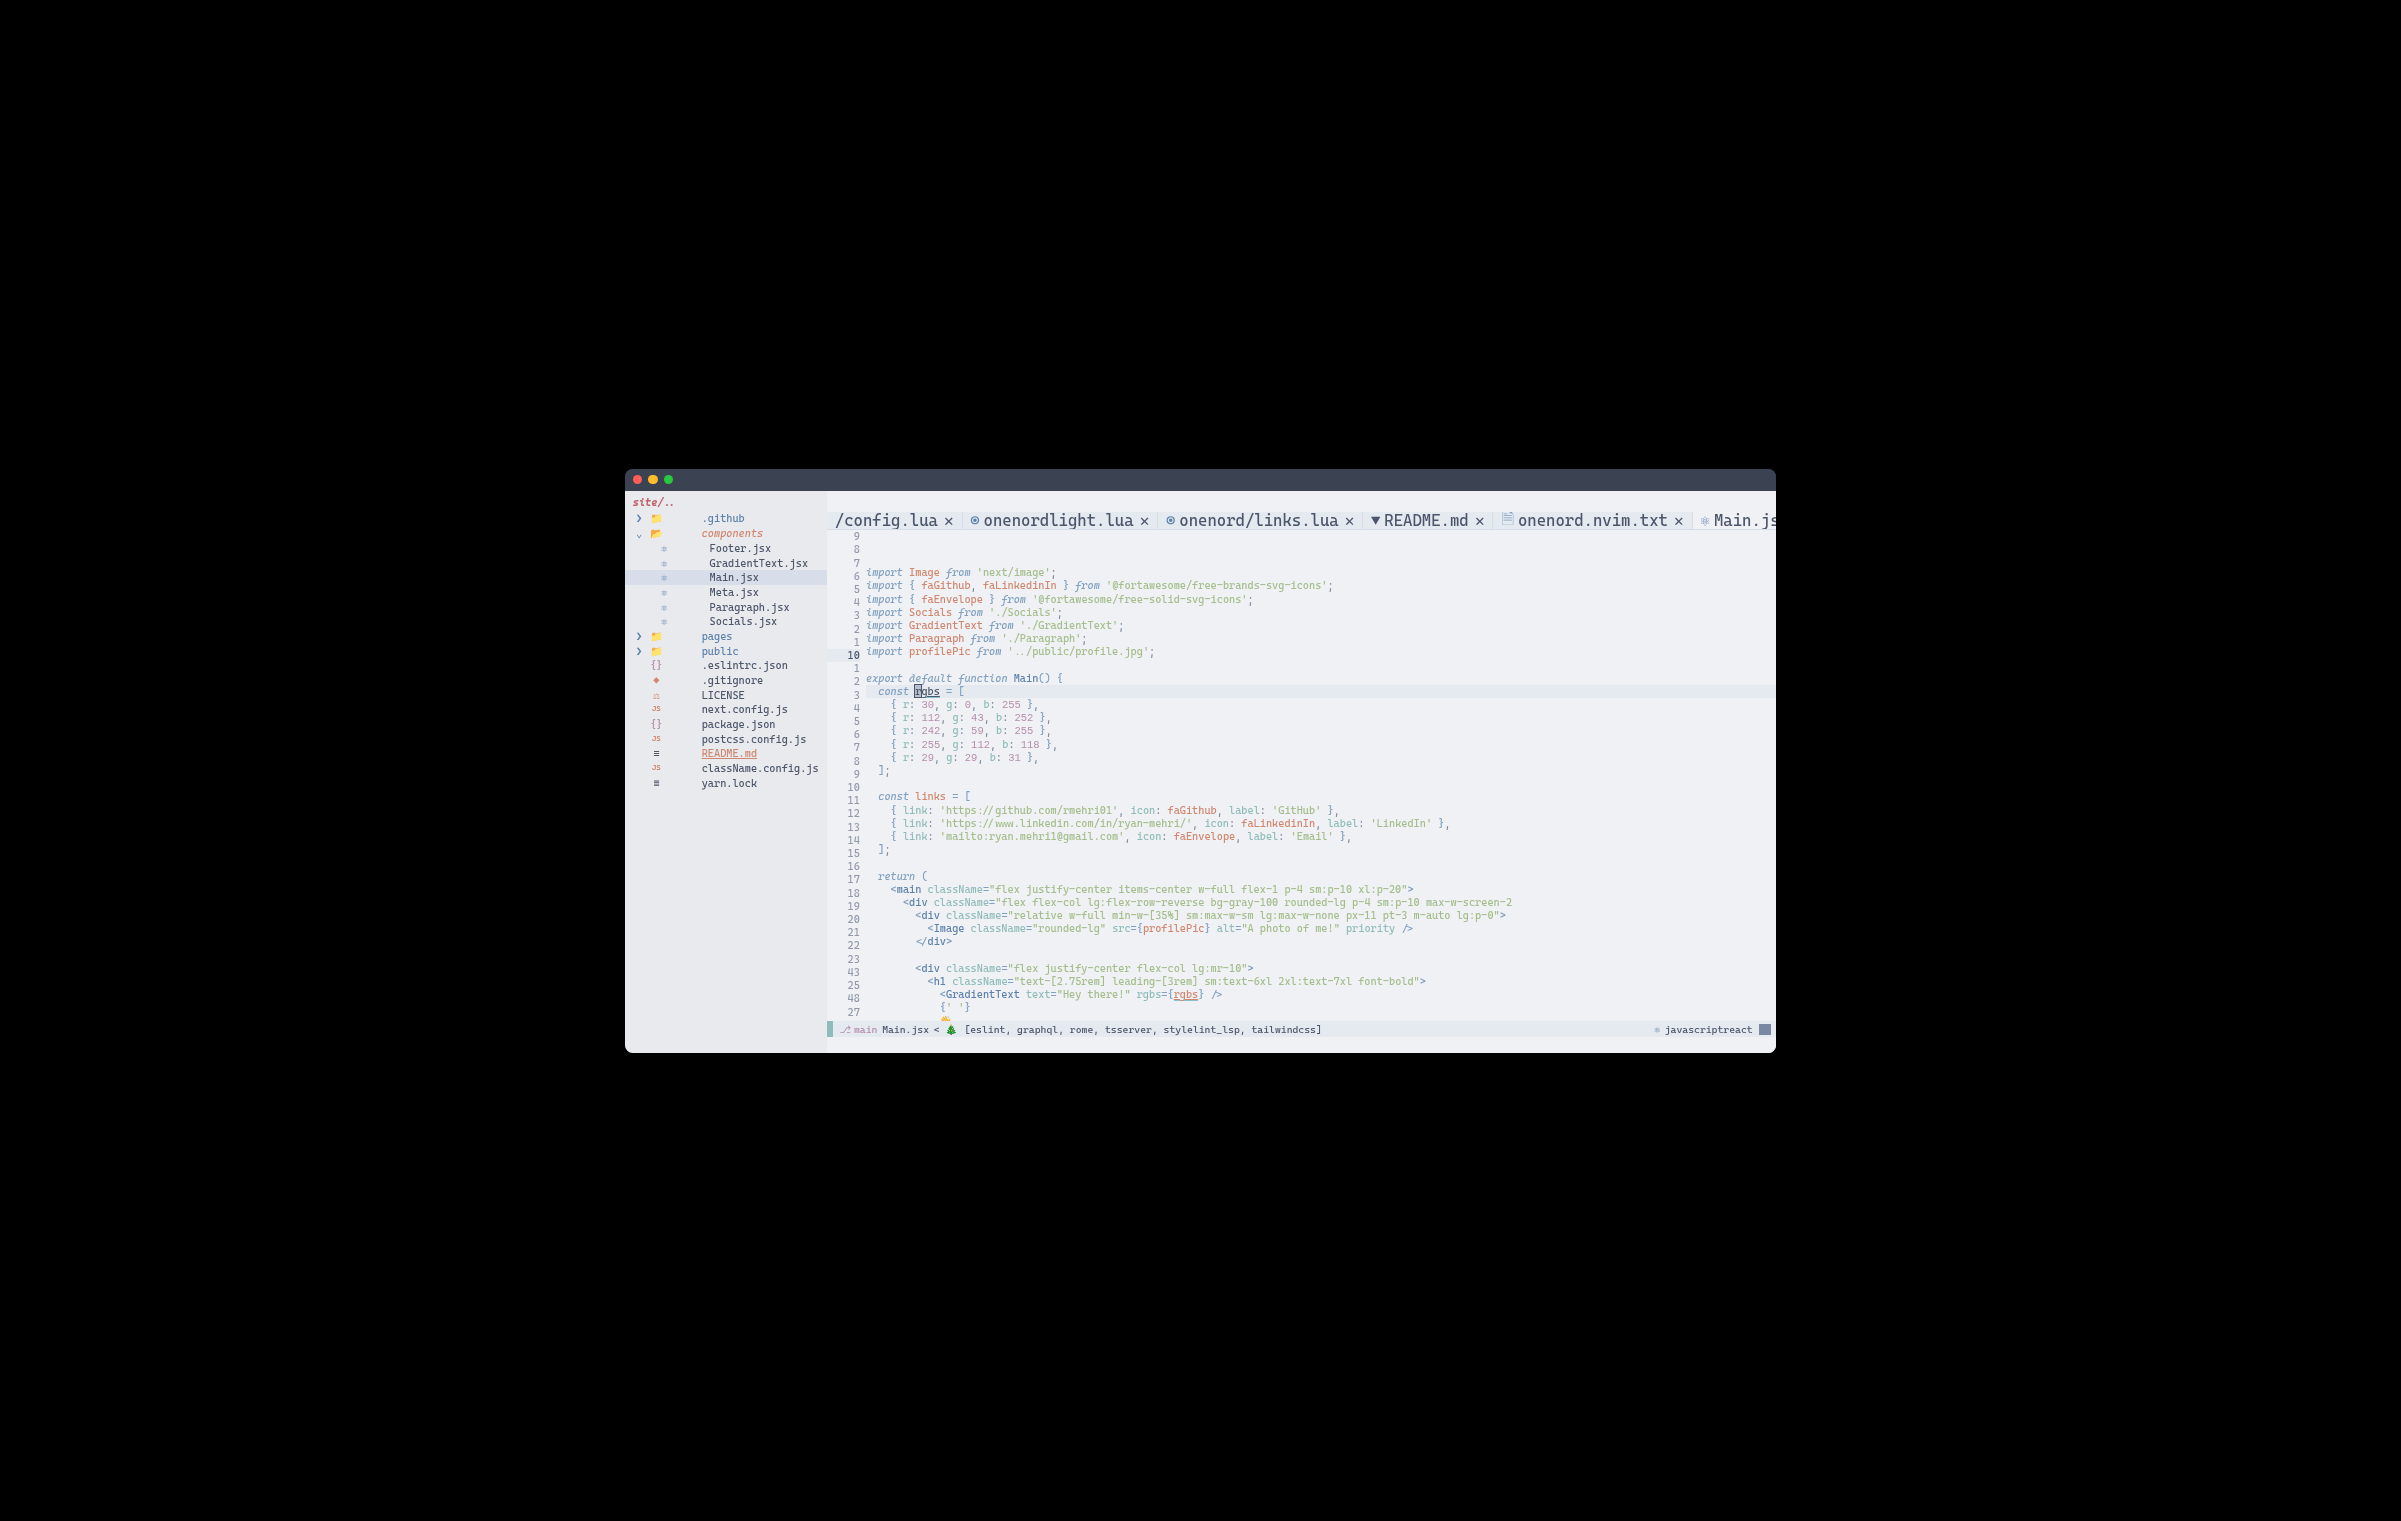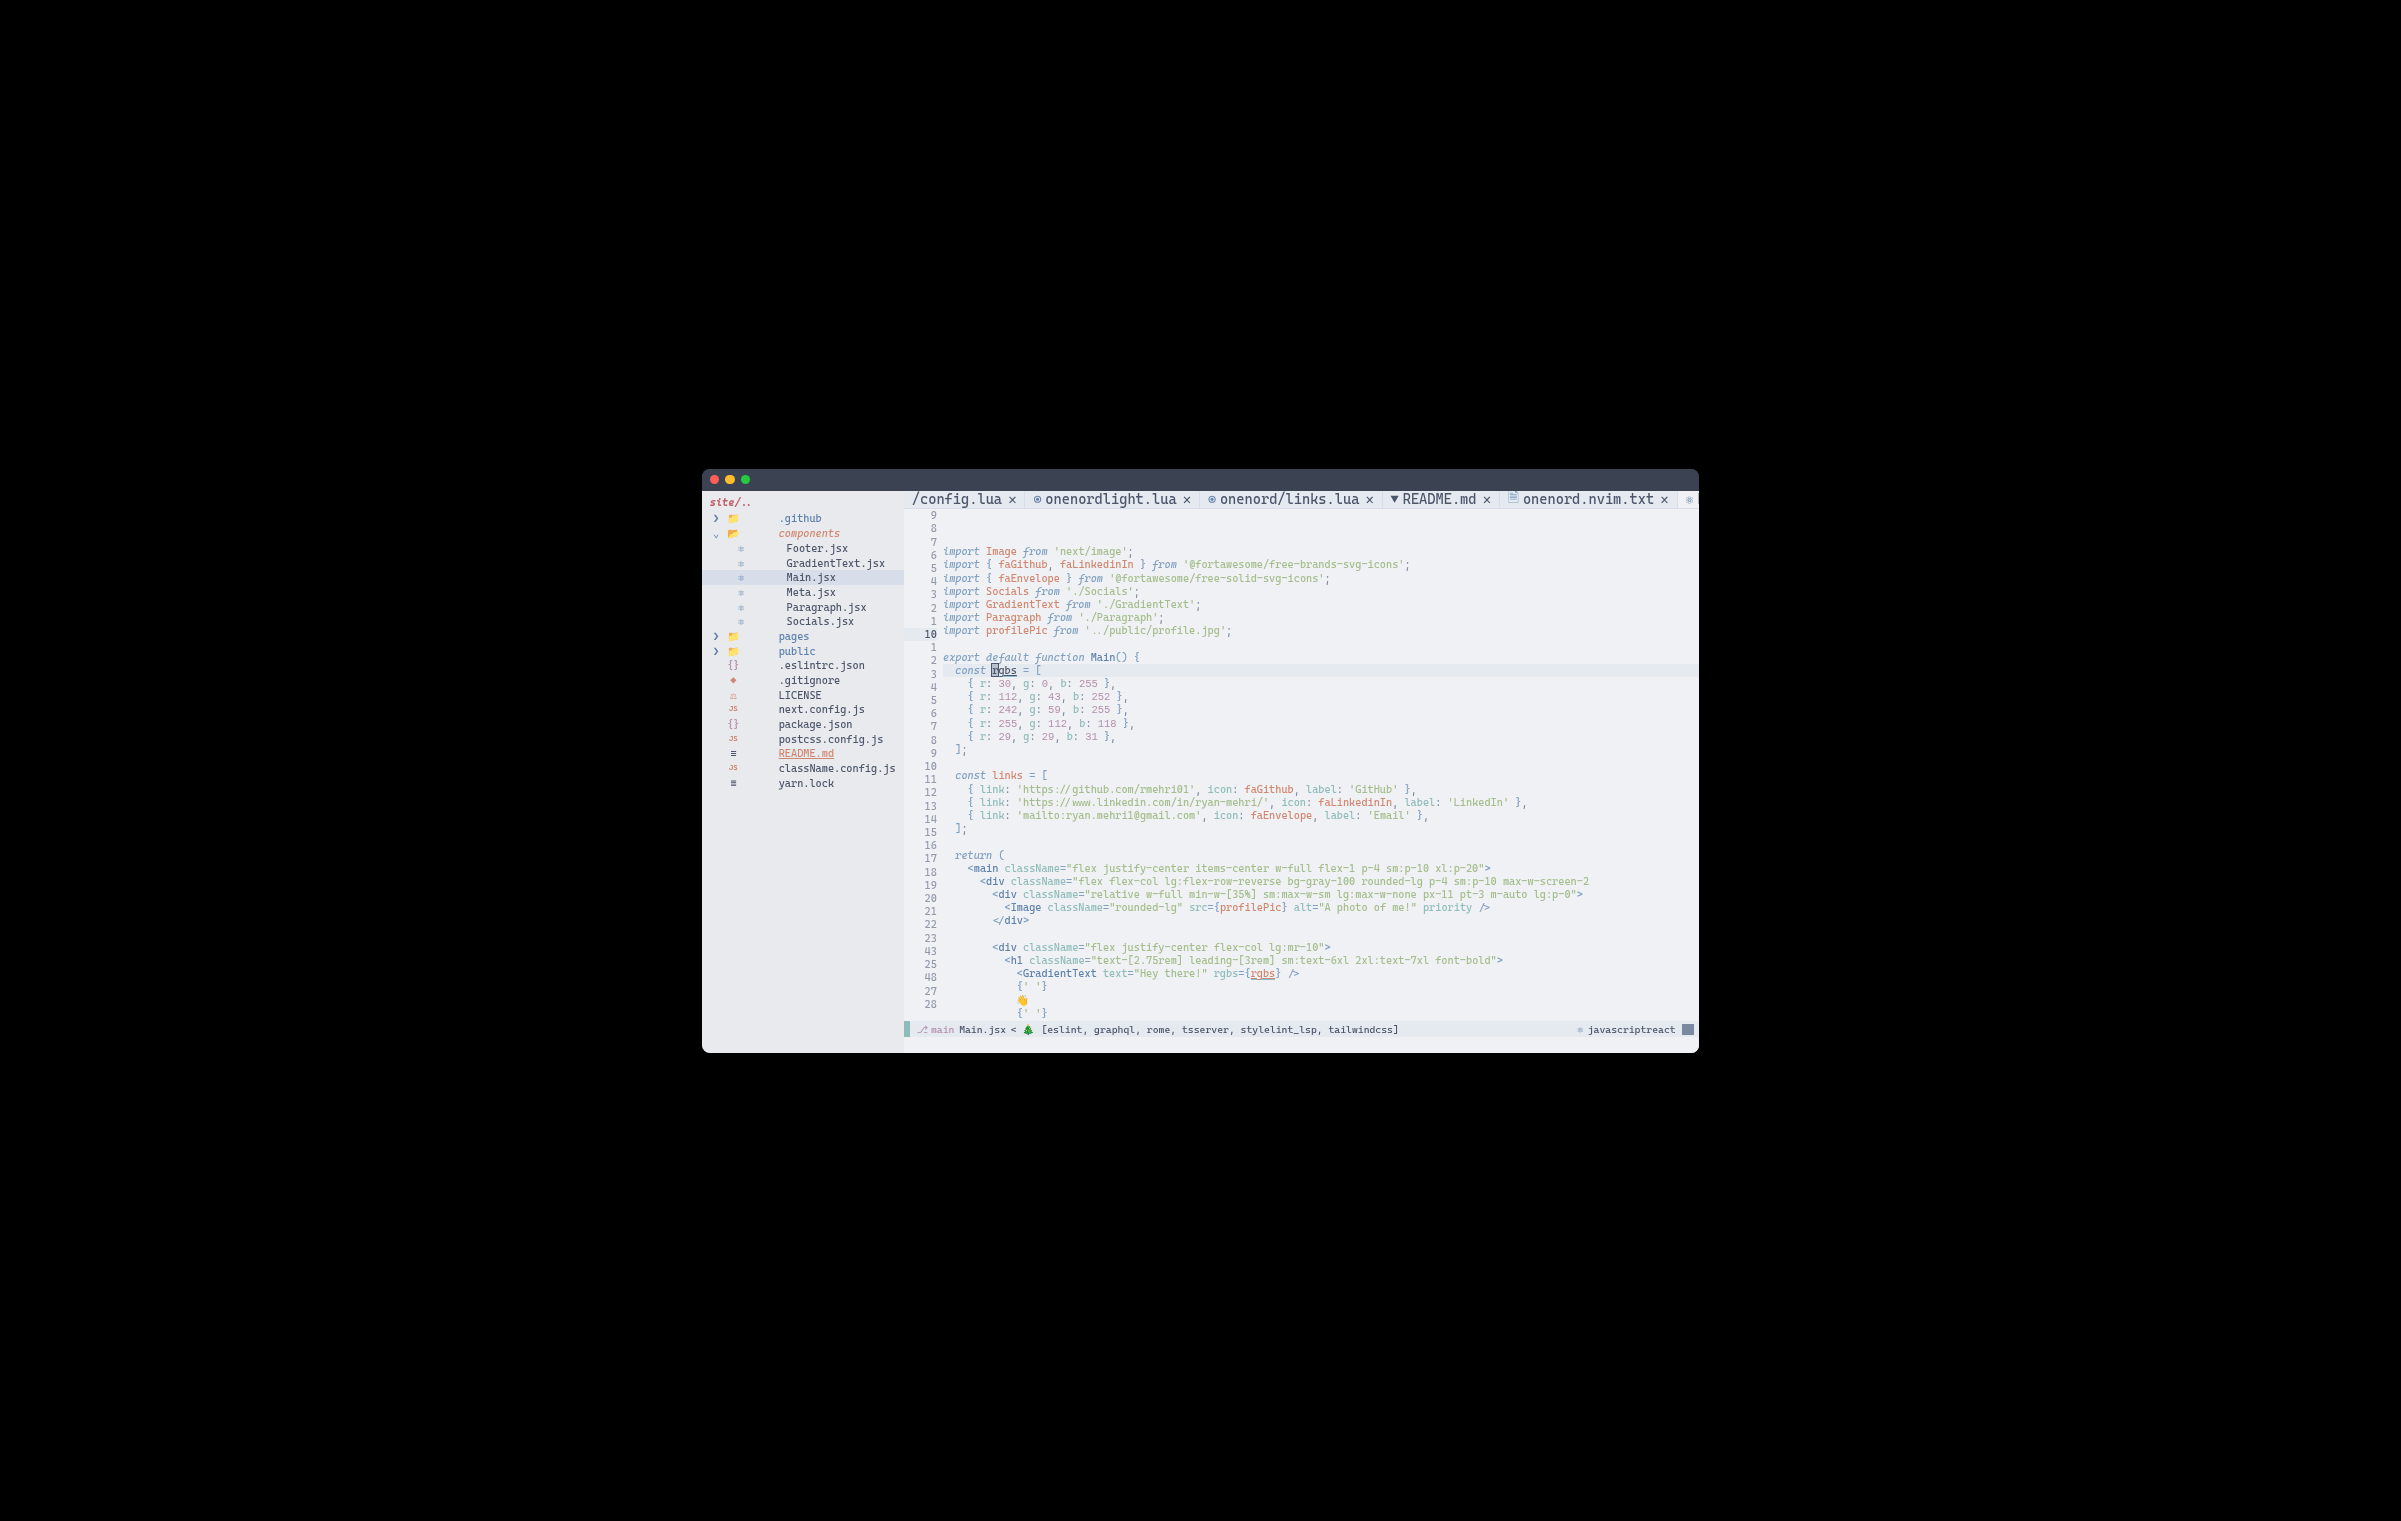--- a/index.html
+++ b/index.html
@@ -7,21 +7,21 @@
     background: #000;
     font-family: 'SF Mono', Monaco, 'Cascadia Code', 'Roboto Mono', Consolas, monospace;
     font-size: 11px;
     display: flex;
     align-items: center;
     justify-content: center;
     min-height: 100vh;
     padding: 15.6px;
   }
   .window {
-    width: 997px;
+    width: 1151px;
     height: 584px;
     background: #2E3440;
     border-radius: 7.8px;
     box-shadow: 0 15.6px 47px rgba(0,0,0,0.5);
     display: flex;
     flex-direction: column;
     overflow: hidden;
   }
   .titlebar {
     height: 22px;
@@ -90,24 +90,25 @@
     flex: 1;
     display: flex;
     flex-direction: column;
     background: #F0F1F4;
     overflow: hidden;
   }
   .tabbar {
     height: 18.7px;
     background: #E5E9F0;
     display: flex;
-    font-size: 14px;
+    font-size: 16px;
     border-bottom: 0.8px solid #D8DEE9;
     flex-shrink: 0;
     overflow: hidden;
+    margin-top: 21px;
   }
   .tab {
     padding: 1.6px 7.8px;
     display: flex;
     align-items: center;
     gap: 3.9px;
     color: #4C566A;
     border-right: 0.8px solid #D8DEE9;
     cursor: pointer;
     white-space: nowrap;

